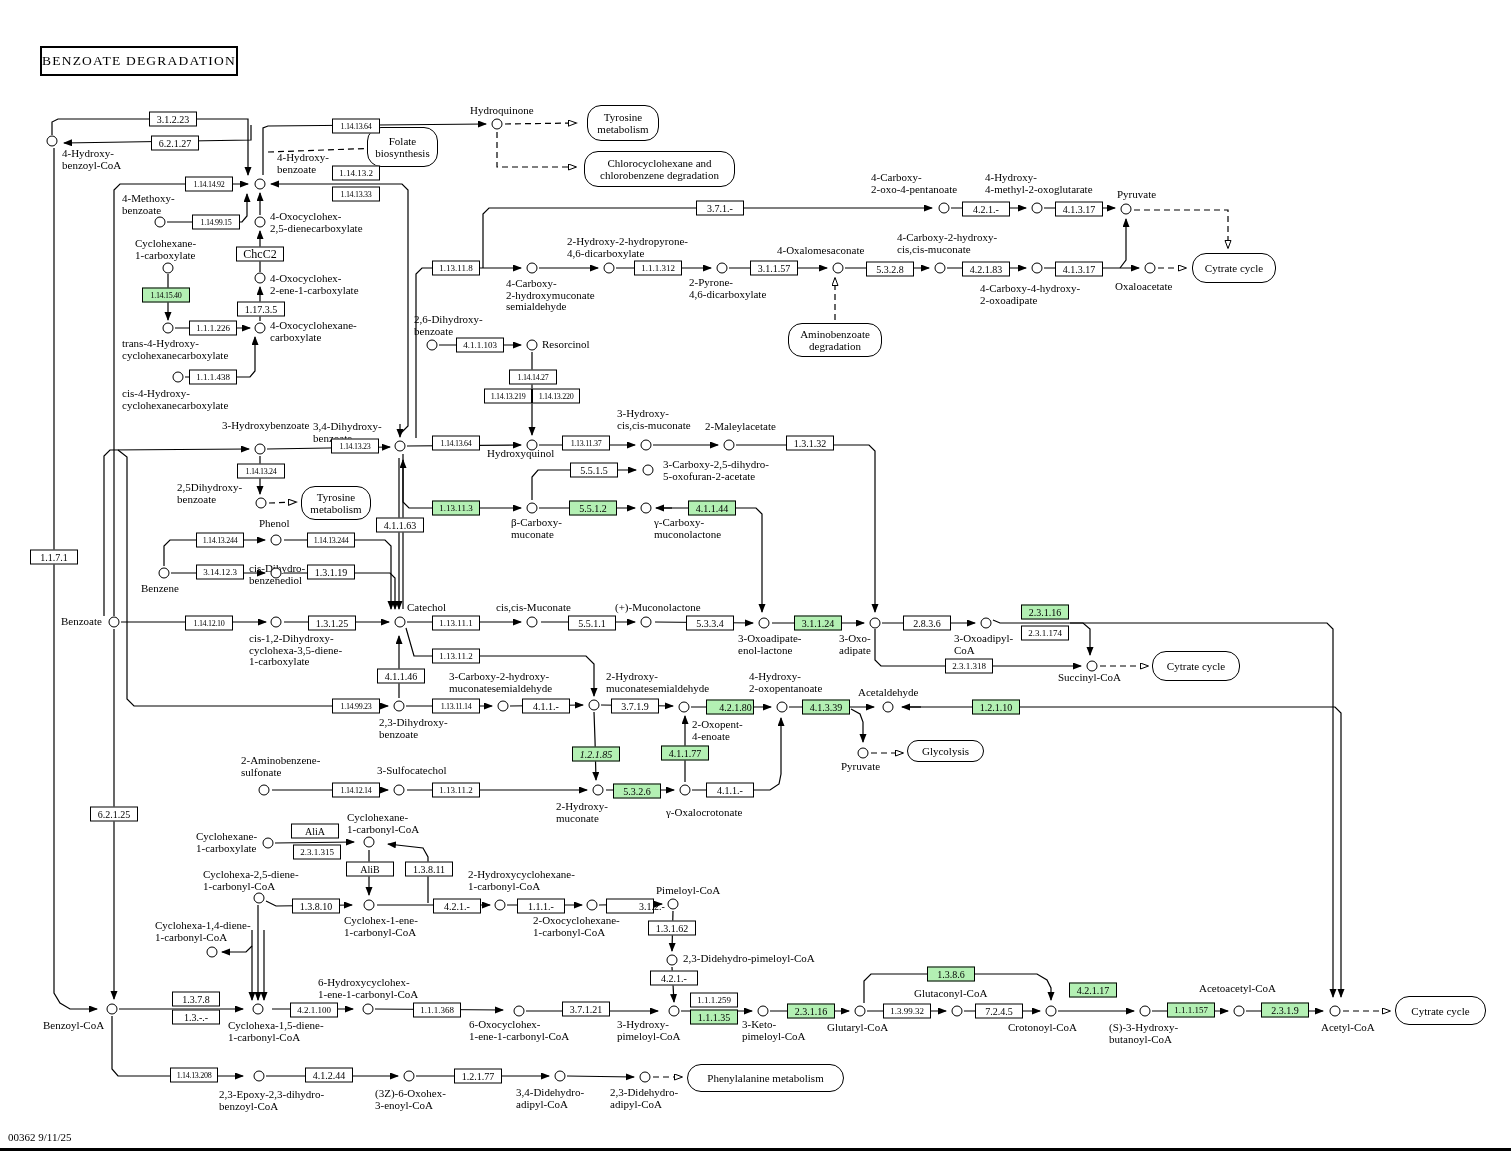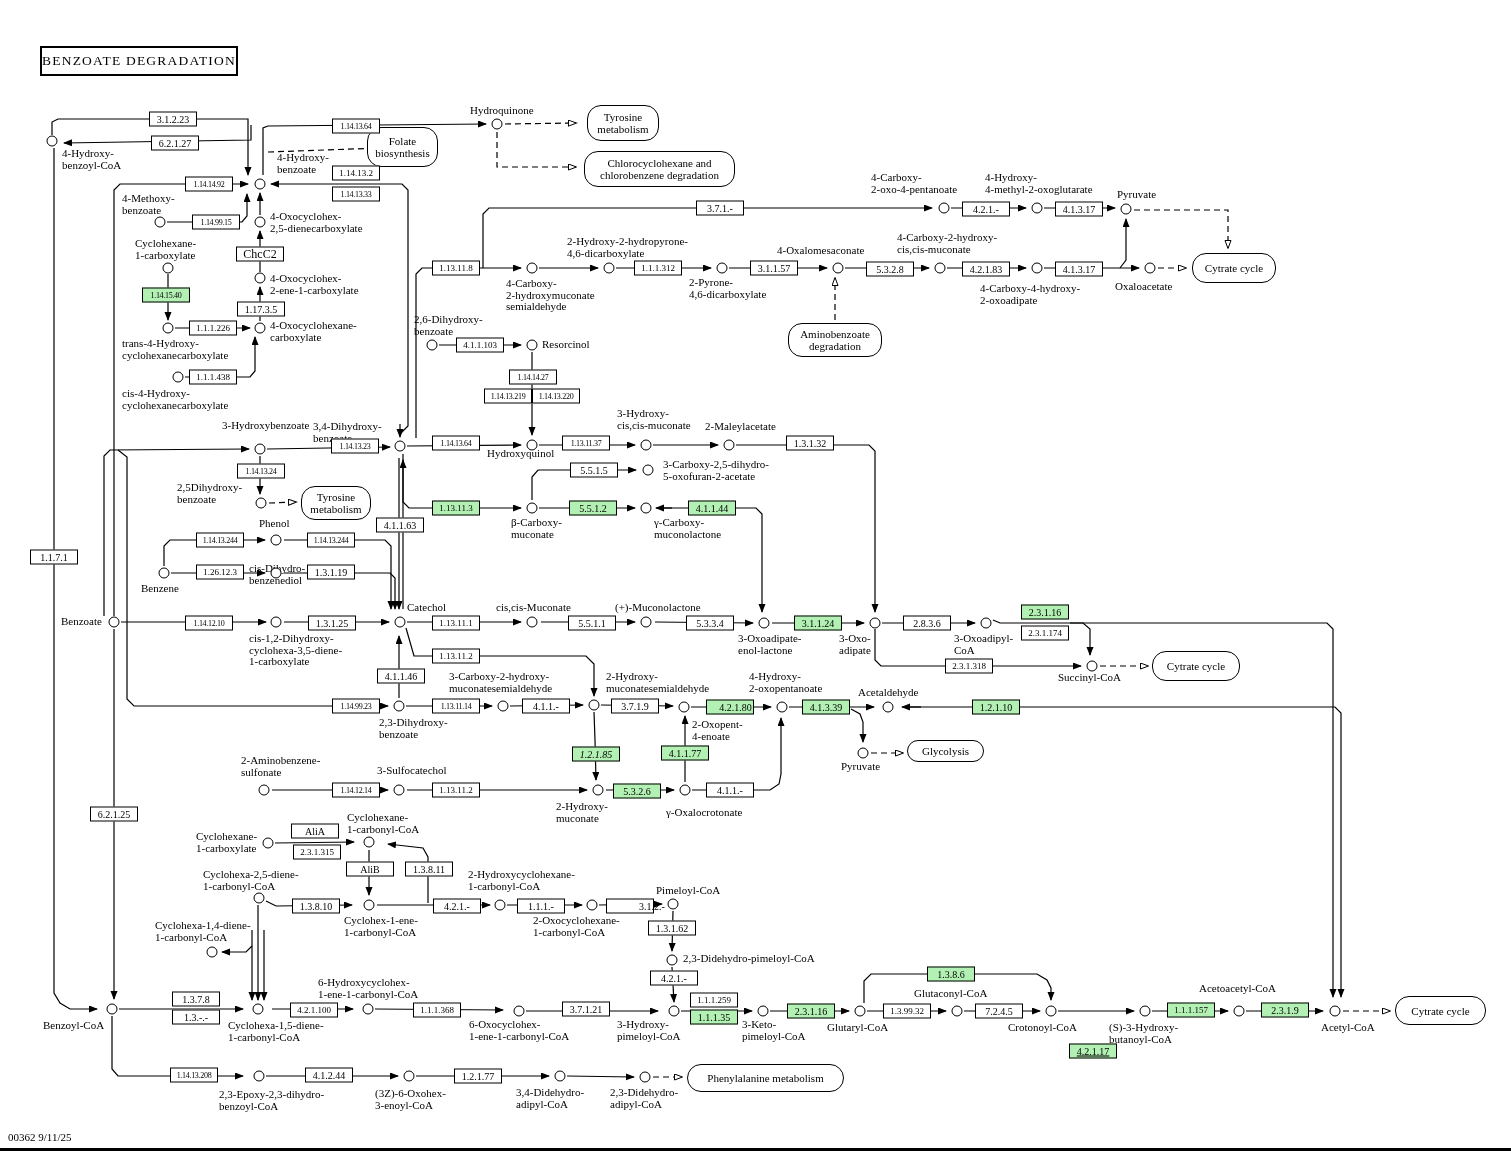--- a/index.html
+++ b/index.html
@@ -337,21 +337,21 @@
     <div class="eb" style="left: 586px; top: 443px; font-size: 8px; letter-spacing: -0.3px;">1.13.11.37</div>
     <div class="eb" style="left: 810px; top: 443px; font-size: 10px;">1.3.1.32</div>
     <div class="eb" style="left: 261px; top: 471px; font-size: 8px; letter-spacing: -0.3px;">1.14.13.24</div>
     <div class="eb" style="left: 594px; top: 470px; font-size: 10px;">5.5.1.5</div>
     <div class="eb green" style="left: 456px; top: 508px; font-size: 9px;">1.13.11.3</div>
     <div class="eb green" style="left: 593px; top: 508px; font-size: 10px;">5.5.1.2</div>
     <div class="eb green" style="left: 712px; top: 508px; font-size: 10px;">4.1.1.44</div>
     <div class="eb" style="left: 400px; top: 525px; font-size: 10px;">4.1.1.63</div>
     <div class="eb" style="left: 220px; top: 540px; font-size: 8px; letter-spacing: -0.3px;">1.14.13.244</div>
     <div class="eb" style="left: 331px; top: 540px; font-size: 8px; letter-spacing: -0.3px;">1.14.13.244</div>
-    <div class="eb" style="left: 220px; top: 572px; font-size: 9px;">1.26.12.3</div>
+    <div class="eb" style="left: 220px; top: 572px; font-size: 9px;">3.14.12.3</div>
     <div class="eb" style="left: 331px; top: 572px; font-size: 10px;">1.3.1.19</div>
     <div class="eb" style="left: 54px; top: 557px; font-size: 10px;">1.1.7.1</div>
     <div class="eb" style="left: 209px; top: 623px; font-size: 8px; letter-spacing: -0.3px;">1.14.12.10</div>
     <div class="eb" style="left: 332px; top: 623px; font-size: 10px;">1.3.1.25</div>
     <div class="eb" style="left: 456px; top: 623px; font-size: 9px;">1.13.11.1</div>
     <div class="eb" style="left: 592px; top: 623px; font-size: 10px;">5.5.1.1</div>
     <div class="eb" style="left: 710px; top: 623px; font-size: 10px;">5.3.3.4</div>
     <div class="eb green" style="left: 818px; top: 623px; font-size: 10px;">3.1.1.24</div>
     <div class="eb" style="left: 927px; top: 623px; font-size: 10px;">2.8.3.6</div>
     <div class="eb green" style="left: 1045px; top: 612px; font-size: 10px;">2.3.1.16</div>
@@ -387,21 +387,21 @@
     <div class="eb green" style="left: 714px; top: 1017px; font-size: 10px;">1.1.1.35</div>
     <div class="eb" style="left: 196px; top: 999px; font-size: 10px;">1.3.7.8</div>
     <div class="eb" style="left: 196px; top: 1017px; font-size: 10px;">1.3.-.-</div>
     <div class="eb" style="left: 314px; top: 1010px; font-size: 9px;">4.2.1.100</div>
     <div class="eb" style="left: 437px; top: 1010px; font-size: 9px;">1.1.1.368</div>
     <div class="eb" style="left: 586px; top: 1009px; font-size: 10px;">3.7.1.21</div>
     <div class="eb green" style="left: 811px; top: 1011px; font-size: 10px;">2.3.1.16</div>
     <div class="eb" style="left: 907px; top: 1011px; font-size: 9px;">1.3.99.32</div>
     <div class="eb green" style="left: 951px; top: 974px; font-size: 10px;">1.3.8.6</div>
     <div class="eb" style="left: 999px; top: 1011px; font-size: 10px;">7.2.4.5</div>
-    <div class="eb green" style="left: 1093px; top: 1051px; font-size: 10px; text-decoration: underline;">4.2.1.17</div>
+    <div class="eb green" style="left: 1093px; top: 990px; font-size: 10px;">4.2.1.17</div>
     <div class="eb green" style="left: 1191px; top: 1010px; font-size: 9px;">1.1.1.157</div>
     <div class="eb green" style="left: 1285px; top: 1010px; font-size: 10px;">2.3.1.9</div>
     <div class="eb" style="left: 194px; top: 1075px; font-size: 8px; letter-spacing: -0.3px;">1.14.13.208</div>
     <div class="eb" style="left: 329px; top: 1075px; font-size: 10px;">4.1.2.44</div>
     <div class="eb" style="left: 478px; top: 1076px; font-size: 10px;">1.2.1.77</div>
     <div class="nd" style="left: 52px; top: 141px;"></div>
     <div class="nd" style="left: 497px; top: 124px;"></div>
     <div class="nd" style="left: 260px; top: 184px;"></div>
     <div class="nd" style="left: 160px; top: 222px;"></div>
     <div class="nd" style="left: 260px; top: 222px;"></div>

